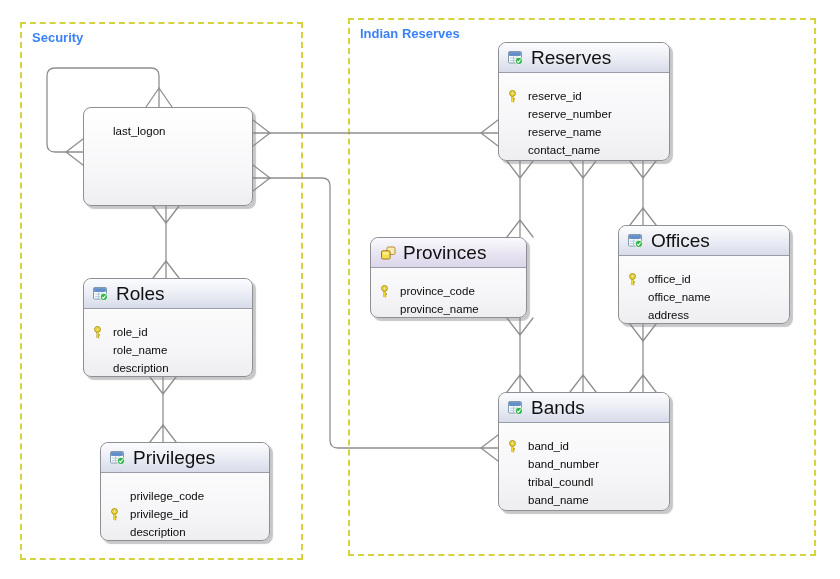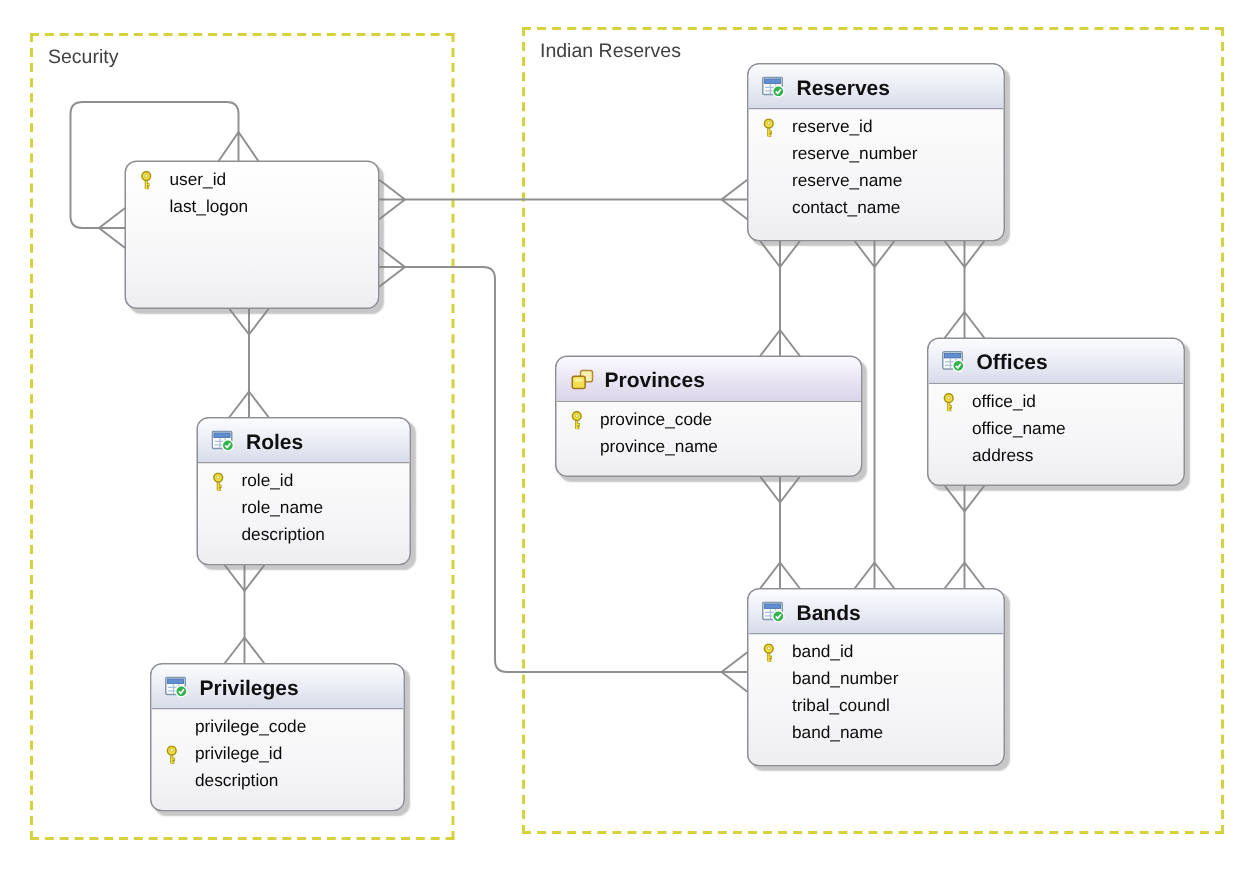--- a/index.html
+++ b/index.html
@@ -4,40 +4,40 @@
 <style>
   html,body{margin:0;padding:0;background:#fff;}
   .canvas{
     position:relative;width:840px;height:579px;background:#ffffff;overflow:hidden;
     font-family:"Liberation Sans", sans-serif;
   }
   .group{
     position:absolute;border:2px dashed #d6d23e;box-sizing:border-box;background:transparent;
   }
   .group-label{
-    position:absolute;top:6px;left:10px;font-size:13px;font-weight:normal;color:#404040;
+    position:absolute;top:6px;left:10px;font-size:13px;font-weight:bold;color:#3b82f6;
     white-space:nowrap;
   }
   #connector-layer{position:absolute;left:0;top:0;}
   .entity{
     position:absolute;box-sizing:border-box;border:1px solid #8e8e94;border-radius:8px;
     background:linear-gradient(180deg,#ffffff 0%,#f6f6f8 70%,#eeeef1 100%);
     box-shadow:3px 3px 1px rgba(130,130,130,.45);
     overflow:hidden;
   }
   .entity-header{
     height:30px;display:flex;align-items:center;gap:7px;padding:0 9px;
     box-sizing:border-box;border-bottom:1px solid #9a9ca6;border-radius:7px 7px 0 0;
     background:linear-gradient(180deg,#fbfcfe 0%,#e9ecf4 55%,#d8dcea 100%);
   }
   .entity-header.alt{
     background:linear-gradient(180deg,#fbfafe 0%,#e8e4f2 55%,#dbd5ea 100%);
   }
-  .entity-title{font-size:14px;font-weight:bold;color:#101010;white-space:nowrap;}
-  .entity-body{padding:3px 8px 0 8px;text-align:center;}
+  .entity-title{font-size:19px;font-weight:normal;color:#101010;white-space:nowrap;}
+  .entity-body{padding:14px 8px 0 8px;text-align:center;}
   .field-row{height:18px;display:flex;align-items:center;}
   .key-slot{width:15px;height:14px;display:flex;align-items:center;justify-content:flex-start;flex:0 0 15px;}
   .field-label{font-size:11.5px;color:#0a0a0a;margin-left:6px;white-space:nowrap;}
   .icon{display:inline-flex;}
 </style>
 </head>
 <body>
 
 <div class="canvas">
 
@@ -99,37 +99,26 @@
         <path d="M643,341 L643,375"></path>
         <path d="M643,341 L630,324 M643,341 L643,324 M643,341 L656,324"></path>
         <path d="M643,375 L630,392 M643,375 L643,392 M643,375 L656,392"></path>
       </g>
     </svg>
 
   <div id="tables-layer">
       <div class="entity" style="left: 83px; top: 107px; width: 170px; height: 99px;">
         <div class="entity-body">
           <div class="field-row">
-            <span class="key-slot">
-              <svg width="11" height="13" viewBox="0 0 11 13">
-                <path d="M5.5 6 V12 M5.5 9.1 h2.2 M5.5 11.2 h1.7" stroke="#a8920f" stroke-width="2" fill="none"></path>
-                <path d="M5.5 6 V12 M5.5 9.1 h1.8 M5.5 11.2 h1.3" stroke="#f3e13c" stroke-width="0.9" fill="none"></path>
-                <circle cx="5.5" cy="3.4" r="2.9" fill="#f3e13c" stroke="#a8920f" stroke-width="1"></circle>
-                <circle cx="5.5" cy="3.2" r="1.05" fill="#fffef2" stroke="#c6b22a" stroke-width="0.6"></circle>
-              </svg>
-            </span>
-            <span class="field-label">user_id</span>
-          </div>
-          <div class="field-row">
             <span class="key-slot"></span>
             <span class="field-label">last_logon</span>
           </div>
         </div>
       </div>
-      <div class="entity" style="left: 83px; top: 278px; width: 143px; height: 99px; margin-left: 48px;">
+      <div class="entity" style="left: 83px; top: 278px; width: 170px; height: 99px;">
         <div class="entity-header">
           <span class="icon">
             <svg width="16" height="14" viewBox="0 0 16 14">
               <rect x="0.5" y="0.5" width="13" height="11.5" rx="1" fill="#fdfdfd" stroke="#8298ac"></rect>
               <rect x="1.6" y="1.6" width="10.8" height="3" fill="#5f8fd0" stroke="#4a72ab" stroke-width="0.6"></rect>
               <path d="M2 7.2 H12.3 M2 9.6 H12.3 M5.6 5.2 V11.6 M9.1 5.2 V11.6" stroke="#a9c3df" stroke-width="0.9" fill="none"></path>
               <circle cx="10.9" cy="9.9" r="3.7" fill="#2eb44a" stroke="#ffffff" stroke-width="0.9"></circle>
               <path d="M9.2 9.9 l1.3 1.4 2.1 -2.8" stroke="#ffffff" stroke-width="1.2" fill="none"></path>
             </svg>
           </span>
@@ -224,21 +213,21 @@
           <div class="field-row">
             <span class="key-slot"></span>
             <span class="field-label">reserve_name</span>
           </div>
           <div class="field-row">
             <span class="key-slot"></span>
             <span class="field-label">contact_name</span>
           </div>
         </div>
       </div>
-      <div class="entity" style="left: 370px; top: 237px; width: 205px; height: 81px;">
+      <div class="entity" style="left: 370px; top: 237px; width: 157px; height: 81px;">
         <div class="entity-header alt">
           <span class="icon">
             <svg width="16" height="14" viewBox="0 0 16 14">
               <rect x="7" y="1" width="8" height="7.5" rx="1.3" fill="#f7eeb2" stroke="#b5893a"></rect>
               <rect x="1.5" y="4.8" width="8.6" height="8.2" rx="1.3" fill="#f2df4e" stroke="#a5741f"></rect>
               <rect x="3" y="6.3" width="5.4" height="2.1" fill="#faf1a0"></rect>
             </svg>
           </span>
           <span class="entity-title">Provinces</span>
         </div>

